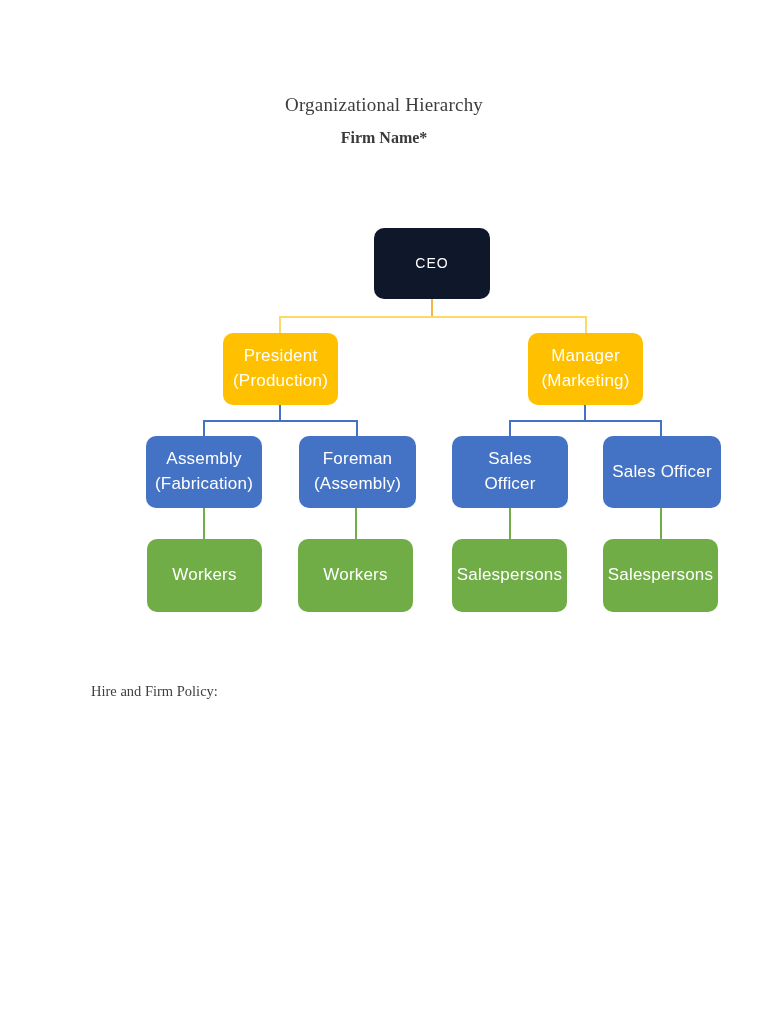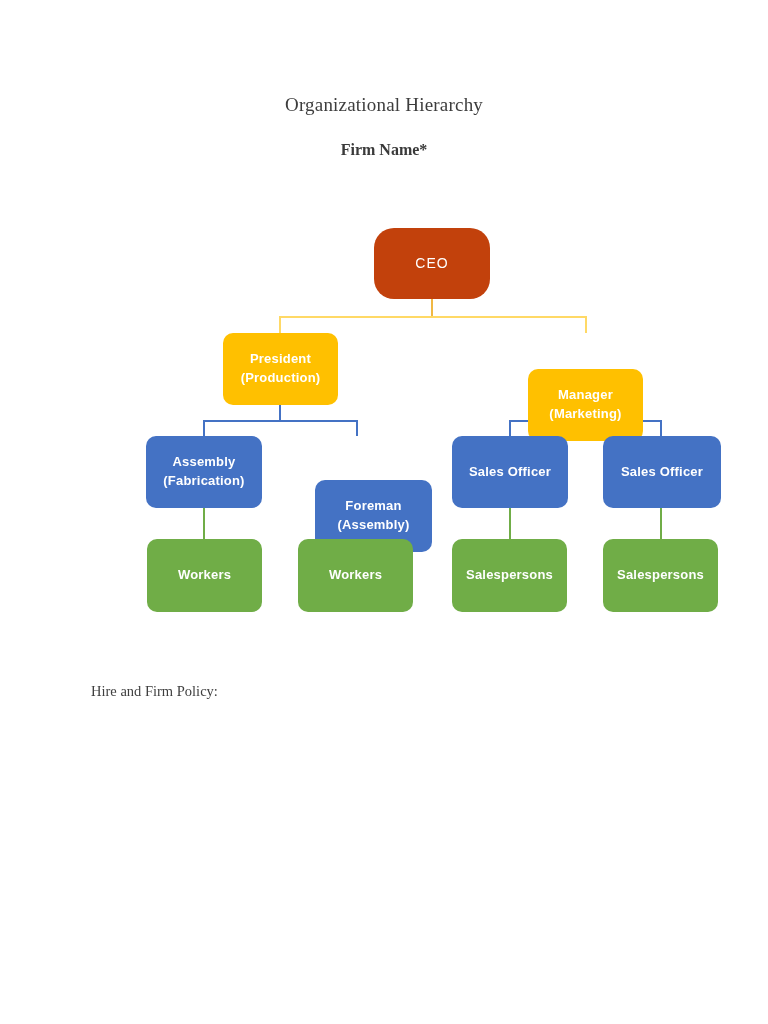--- a/index.html
+++ b/index.html
@@ -11,50 +11,50 @@
     font-family: "Liberation Sans", sans-serif;
   }
   .doc-title {
     position: absolute; top: 94px; left: 0; width: 768px;
     text-align: center;
     font-family: "Liberation Serif", serif;
     font-size: 19px; font-weight: 400; color: #3d3d3d;
     letter-spacing: 0.2px;
   }
   .doc-subtitle {
-    position: absolute; top: 141px; left: 0; width: 768px;
+    position: absolute; top: 129px; left: 0; width: 768px;
     text-align: center;
     font-family: "Liberation Serif", serif;
     font-size: 16px; font-weight: 700; color: #3a3a3a;
   }
   .section-label {
     position: absolute; top: 683px; left: 91px;
     font-family: "Liberation Serif", serif;
     font-size: 14.5px; font-weight: 400; color: #3f3f3f;
   }
   .org-chart { position: absolute; top: 0; left: 0; width: 768px; height: 1024px; }
   .node {
     position: absolute;
     border-radius: 10px;
     color: #ffffff;
     display: flex; align-items: center; justify-content: center;
     text-align: center;
-    font-size: 13px; font-weight: 700; letter-spacing: 0.2px;
+    font-size: 17px; font-weight: 400; letter-spacing: 0.2px;
     line-height: 1.45;
     padding: 0 9px; box-sizing: border-box;
   }
   .node-ceo { font-size: 14px; font-weight: 400; letter-spacing: 1px; }
   .conn { position: absolute; }
 
   
   .n-ceo          { left: 374px; top: 228px; width: 116px; height: 71px; }
   .n-president    { left: 223px; top: 333px; width: 115px; height: 72px; }
-  .n-manager      { left: 528px; top: 333px; width: 115px; height: 72px; margin-top: 36px; }
+  .n-manager      { left: 528px; top: 333px; width: 115px; height: 72px; }
   .n-foreman-fab  { left: 146px; top: 436px; width: 116px; height: 72px; }
-  .n-foreman-asm  { left: 315px; top: 436px; width: 117px; height: 72px; margin-top: 44px; }
+  .n-foreman-asm  { left: 299px; top: 436px; width: 117px; height: 72px; }
   .n-sales1       { left: 452px; top: 436px; width: 116px; height: 72px; }
   .n-sales2       { left: 603px; top: 436px; width: 118px; height: 72px; }
   .n-workers1     { left: 147px; top: 539px; width: 115px; height: 73px; }
   .n-workers2     { left: 298px; top: 539px; width: 115px; height: 73px; }
   .n-sp1          { left: 452px; top: 539px; width: 115px; height: 73px; }
   .n-sp2          { left: 603px; top: 539px; width: 115px; height: 73px; }
 
   
   .c-gold-v   { left: 431px; top: 299px; width: 2px;   height: 18px; }
   .c-gold-h   { left: 279px; top: 316px; width: 308px; height: 2px;  }
@@ -95,21 +95,21 @@
     <div class="conn c-blue-v2" style="background: rgb(68, 114, 196);"></div>
     <div class="conn c-blue-h2" style="background: rgb(68, 114, 196);"></div>
     <div class="conn c-blue-d2a" style="background: rgb(68, 114, 196);"></div>
     <div class="conn c-blue-d2b" style="background: rgb(68, 114, 196);"></div>
 
     <div class="conn c-green-1" style="background: rgb(112, 173, 71);"></div>
     <div class="conn c-green-2" style="background: rgb(112, 173, 71);"></div>
     <div class="conn c-green-3" style="background: rgb(112, 173, 71);"></div>
     <div class="conn c-green-4" style="background: rgb(112, 173, 71);"></div>
 
-    <div class="node node-ceo n-ceo" style="background: #c2410c; border-radius: 20px;">CEO</div>
+    <div class="node node-ceo n-ceo" style="background: #0f172a;">CEO</div>
     <div class="node n-president" style="background: rgb(255, 192, 0);">President (Production)</div>
     <div class="node n-manager" style="background: rgb(255, 192, 0);">Manager (Marketing)</div>
     <div class="node n-foreman-fab" style="background: rgb(68, 114, 196);">Assembly (Fabrication)</div>
     <div class="node n-foreman-asm" style="background: rgb(68, 114, 196);">Foreman (Assembly)</div>
     <div class="node n-sales1" style="background: rgb(68, 114, 196);">Sales Officer</div>
     <div class="node n-sales2" style="background: rgb(68, 114, 196);">Sales Officer</div>
     <div class="node n-workers1" style="background: rgb(112, 173, 71);">Workers</div>
     <div class="node n-workers2" style="background: rgb(112, 173, 71);">Workers</div>
     <div class="node n-sp1" style="background: rgb(112, 173, 71);">Salespersons</div>
     <div class="node n-sp2" style="background: rgb(112, 173, 71);">Salespersons</div>

